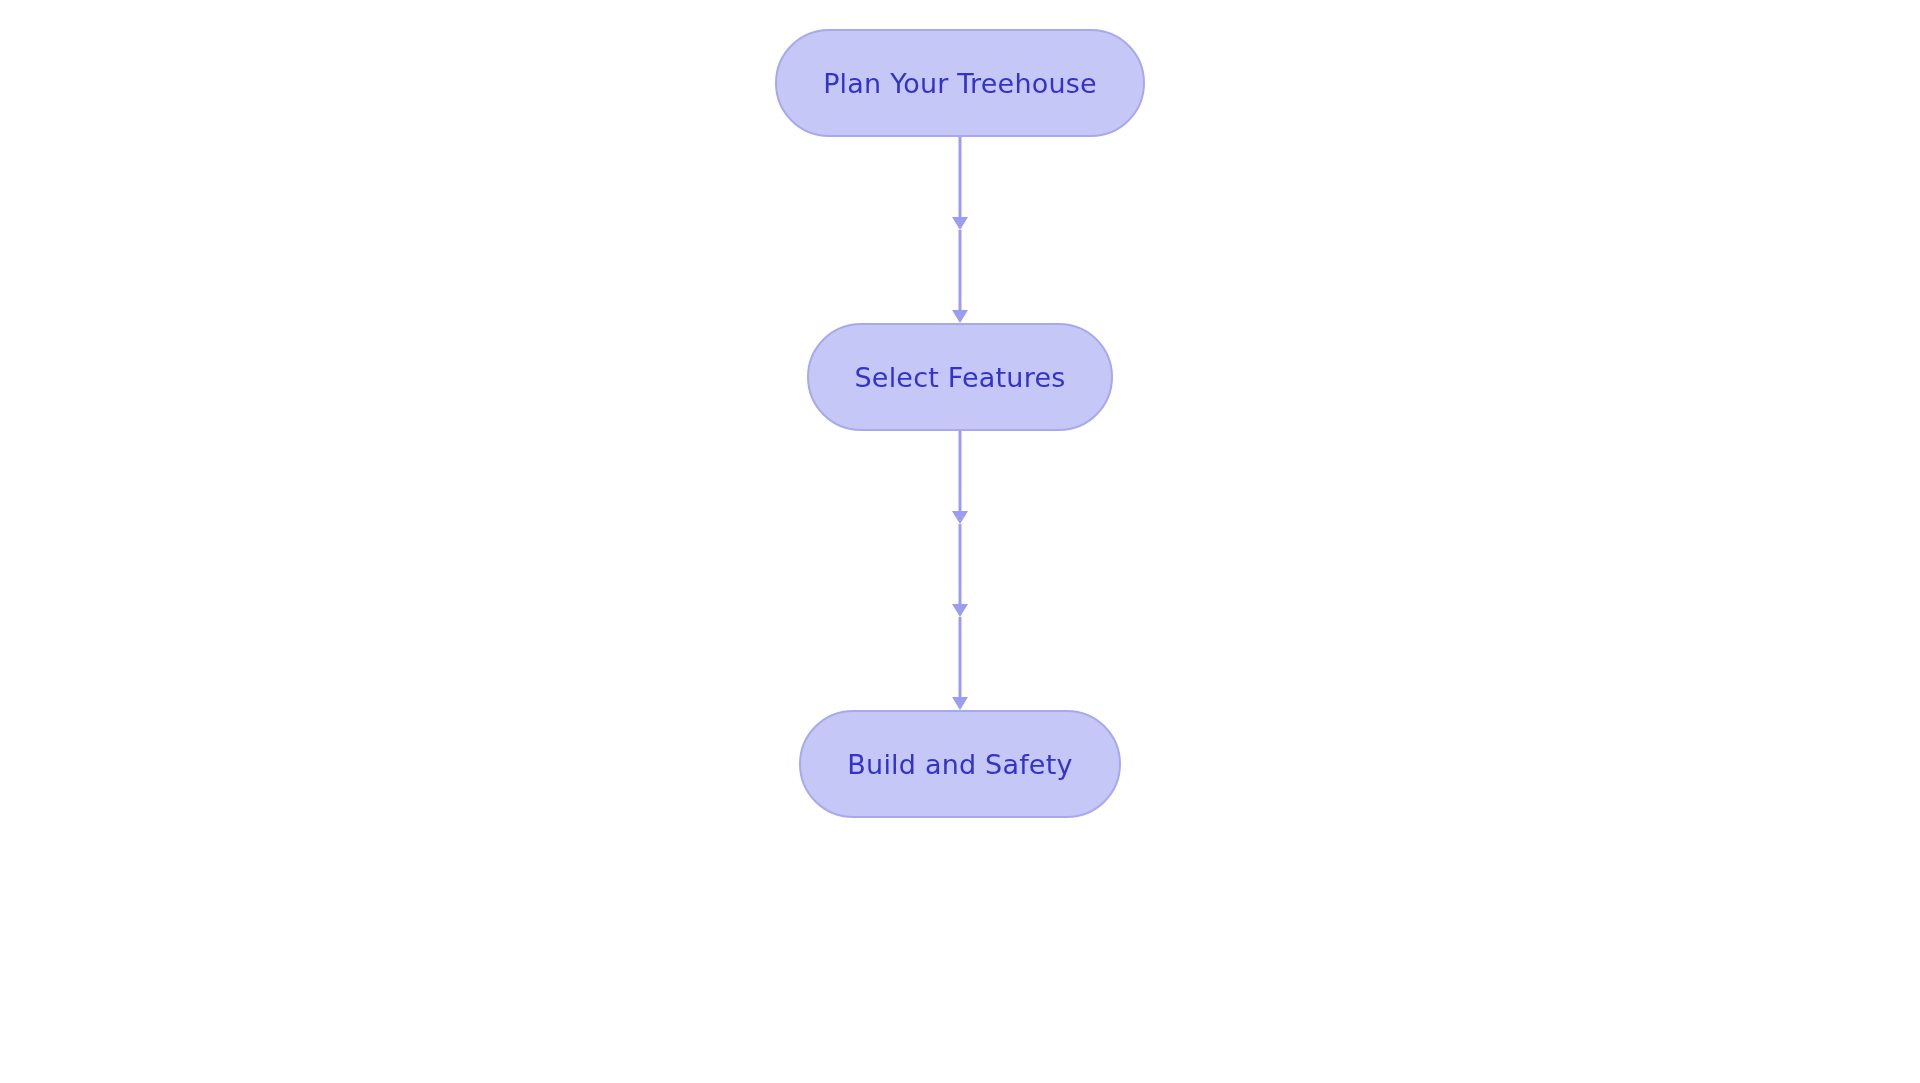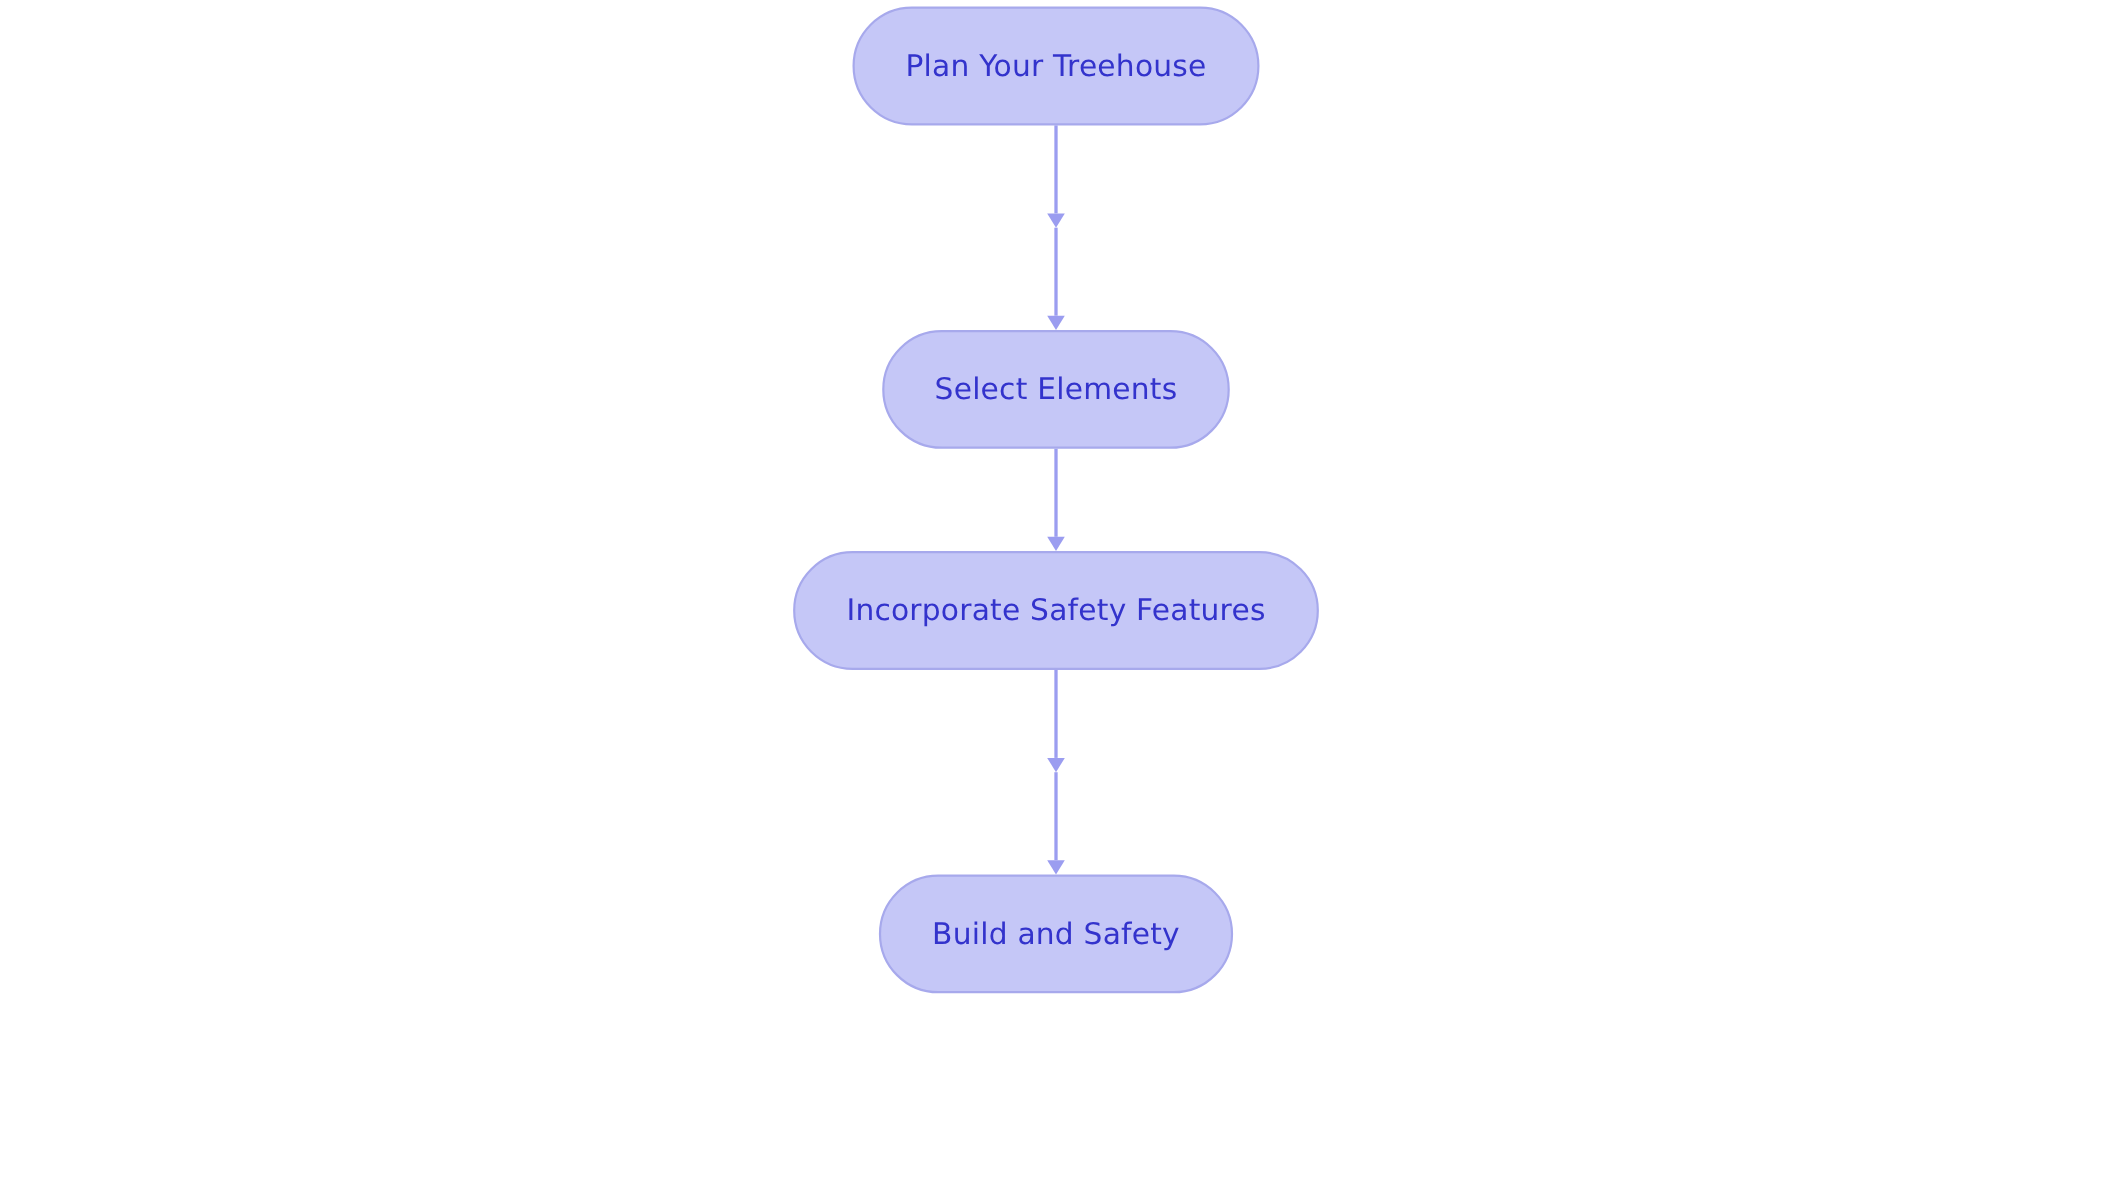--- a/index.html
+++ b/index.html
@@ -13,20 +13,21 @@
     height: 1083px;
     overflow: hidden;
     font-family: "DejaVu Sans", "Liberation Sans", sans-serif;
   }
 
   #flowchart-canvas {
     position: relative;
     width: 1920px;
     height: 906px;
     background: #ffffff;
+    margin-top: 23px;
   }
 
   .flow-column {
     position: absolute;
     left: 0;
     top: 6px;
     width: 1920px;
     display: flex;
     flex-direction: column;
     align-items: center;
@@ -99,31 +100,28 @@
       <div class="conn-arrowhead"></div>
     </div>
 
 
     <div class="flow-connector">
       <div class="conn-line"></div>
       <div class="conn-arrowhead"></div>
     </div>
 
     <div class="flow-node">
-      <span class="flow-node-label">Select Elements</span>
+      <span class="flow-node-label">Select Features</span>
     </div>
 
     <div class="flow-connector">
       <div class="conn-line"></div>
       <div class="conn-arrowhead"></div>
     </div>
 
-    <div class="flow-node">
-      <span class="flow-node-label">Incorporate Safety Features</span>
-    </div>
 
     <div class="flow-connector">
       <div class="conn-line"></div>
       <div class="conn-arrowhead"></div>
     </div>
 
 
     <div class="flow-connector">
       <div class="conn-line"></div>
       <div class="conn-arrowhead"></div>

